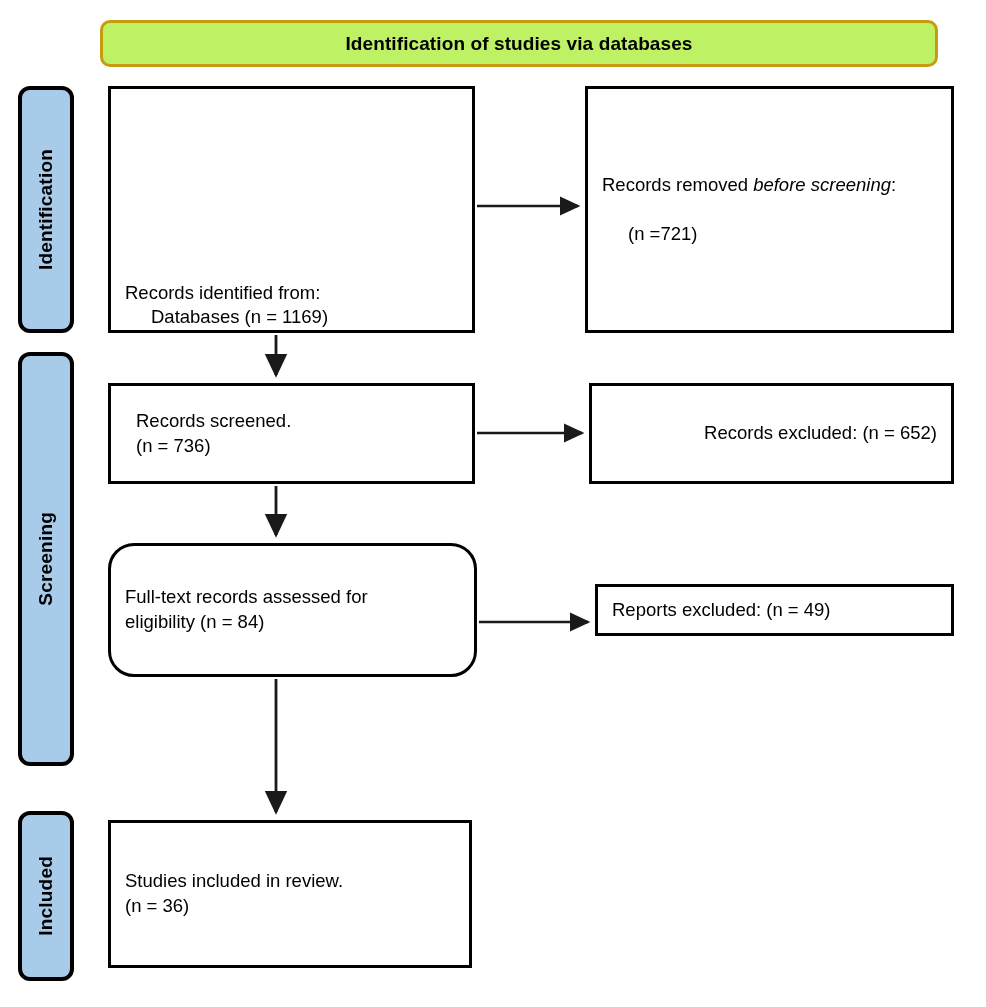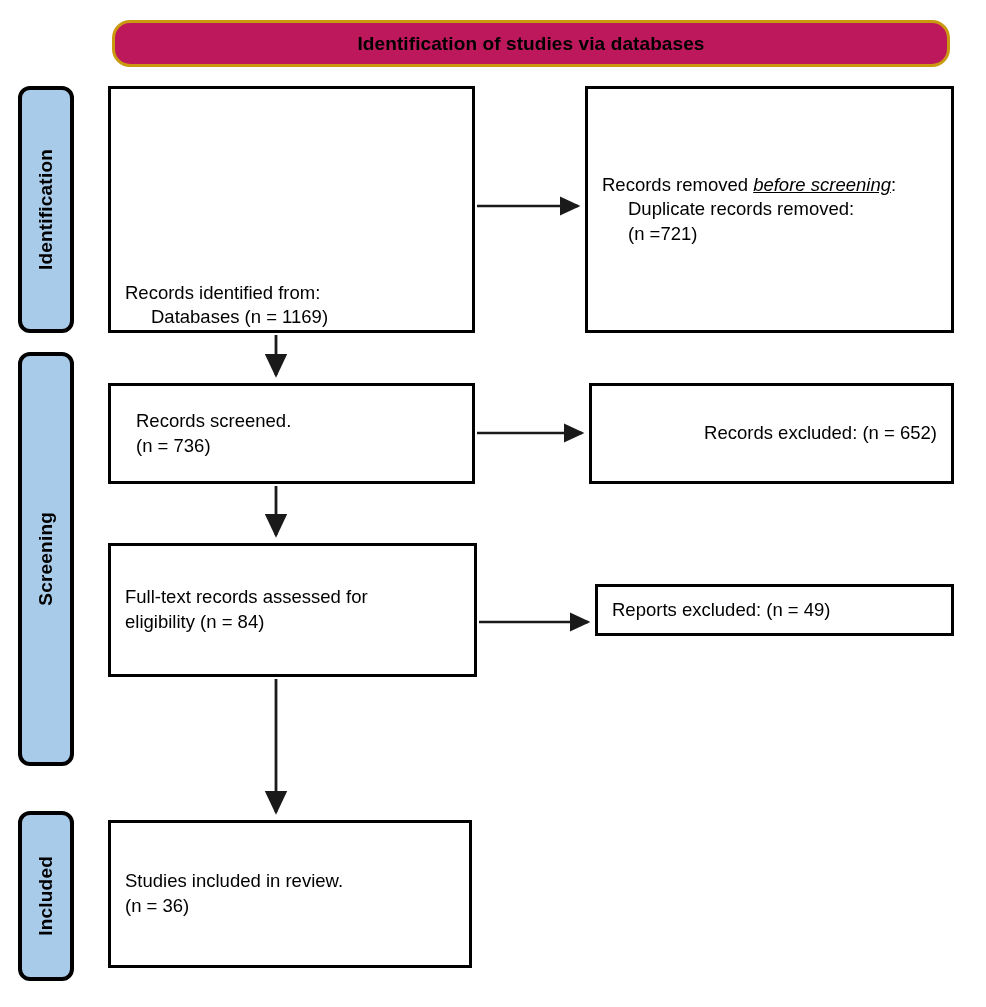--- a/index.html
+++ b/index.html
@@ -19,27 +19,27 @@
   #diagram {
     position: absolute;
     left: 0; top: 0;
     width: 986px;
     height: 1007px;
   }
 
   
   .banner {
     position: absolute;
-    left: 112px;
+    left: 100px;
     top: 20px;
     width: 838px;
     height: 47px;
-    background: #be185d;
+    background: #bef264;
     border: 3px solid #C99A10;
-    border-radius: 18px;
+    border-radius: 10px;
     box-sizing: border-box;
     display: flex;
     align-items: center;
     justify-content: center;
   }
   .banner-title {
     font-size: 19px;
     font-weight: bold;
     letter-spacing: 0.1px;
     color: #000;
@@ -81,28 +81,28 @@
     display: flex;
     align-items: center;
   }
   .box-text {
     padding: 0 14px;
     font-size: 18.5px;
     line-height: 1.33;
     color: #000;
     white-space: pre-wrap;
   }
-  .box-text .ital { font-style: italic; text-decoration: underline; }
+  .box-text .ital { font-style: italic; }
   .indent { display: inline-block; width: 26px; }
 
   #box-identified     { left: 108px; top: 86px;  width: 367px; height: 247px; align-items: flex-end; }
   #box-removed        { left: 585px; top: 86px;  width: 369px; height: 247px; }
   #box-screened       { left: 108px; top: 383px; width: 367px; height: 101px; padding-left: 11px; }
   #box-rec-excluded   { left: 589px; top: 383px; width: 365px; height: 101px; justify-content: flex-end; }
-  #box-fulltext       { left: 108px; top: 543px; width: 369px; height: 134px; }
+  #box-fulltext       { left: 108px; top: 543px; width: 369px; height: 134px; border-radius: 26px; }
   #box-rep-excluded   { left: 595px; top: 584px; width: 359px; height: 52px; }
   #box-included       { left: 108px; top: 820px; width: 364px; height: 148px; }
 
   
   #arrows {
     position: absolute;
     left: 0; top: 0;
     width: 986px; height: 1007px;
     pointer-events: none;
   }
@@ -124,21 +124,21 @@
   </div>
   <div class="stage" id="stage-included">
     <span class="stage-label">Included</span>
   </div>
 
   <div class="box" id="box-identified">
     <div class="box-text"><span>Records identified from:</span><br><span class="indent"></span><span>Databases (n = 1169)</span></div>
   </div>
 
   <div class="box" id="box-removed">
-    <div class="box-text"><span>Records removed </span><span class="ital">before screening</span><span>:</span><br><span class="indent"></span><span>Duplicate records removed:</span><br><span class="indent"></span><span>(n =721)</span></div>
+    <div class="box-text"><span>Records removed </span><span class="ital">before screening</span><span>:</span><br><span class="indent"></span><br><span class="indent"></span><span>(n =721)</span></div>
   </div>
 
   <div class="box" id="box-screened">
     <div class="box-text"><span>Records screened.</span><br><span>(n = 736)</span></div>
   </div>
 
   <div class="box" id="box-rec-excluded">
     <div class="box-text">Records excluded: (n = 652)</div>
   </div>
 

